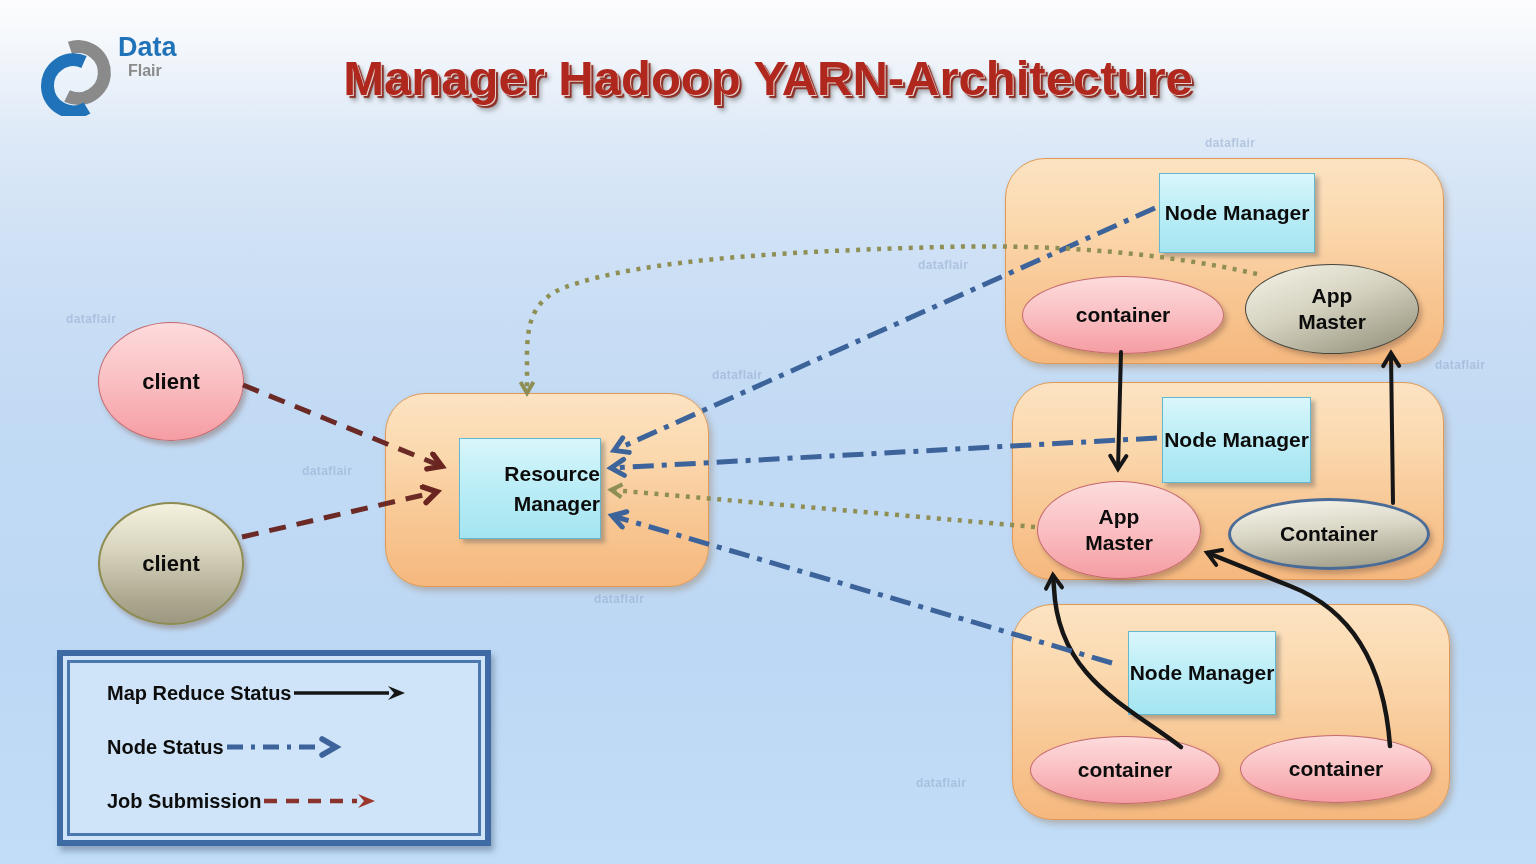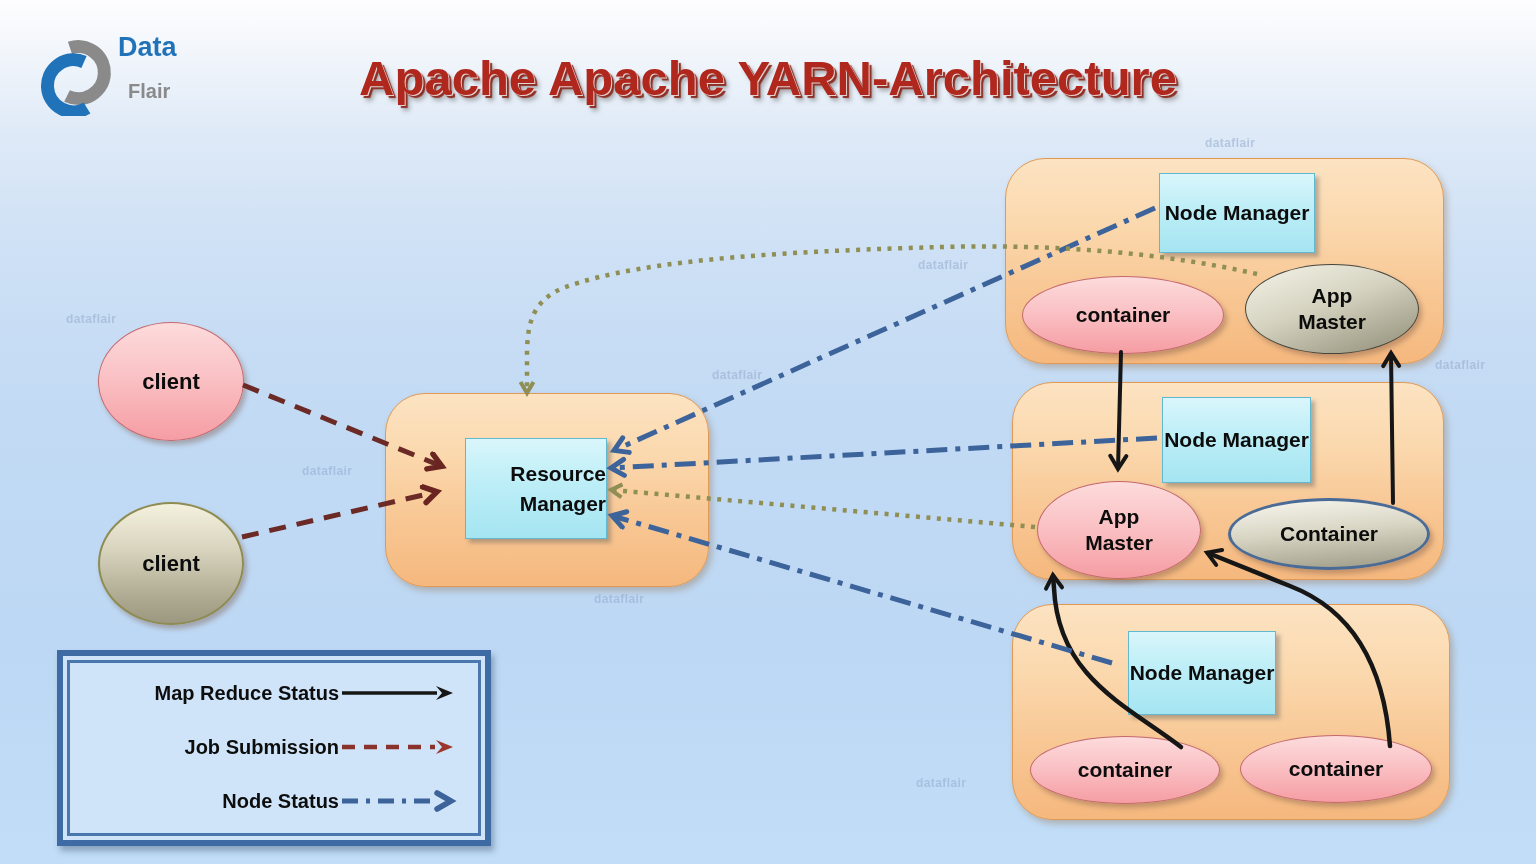--- a/index.html
+++ b/index.html
@@ -7,21 +7,21 @@
   .stage{
     position:relative;width:1536px;height:864px;overflow:hidden;
     background:linear-gradient(180deg,#fdfdfe 0%,#f2f6fb 6%,#dde9f7 16%,#cde0f5 30%,#c2daf4 48%,#bdd8f4 75%,#c1ddf7 100%);
   }
   
   .wm{position:absolute;font-size:12px;font-weight:bold;color:#93abce;opacity:.55;letter-spacing:.4px;z-index:1;}
   
   .logo{position:absolute;left:40px;top:34px;z-index:2;display:flex;}
   .logo-text{margin-left:4px;line-height:1;}
   .logo-data{color:#2173b9;font-weight:bold;font-size:27px;display:block;}
-  .logo-flair{color:#8a8a8a;font-weight:bold;font-size:20px;display:block;margin:20px 0 0 10px;}
+  .logo-flair{color:#8a8a8a;font-weight:bold;font-size:16px;display:block;margin:2px 0 0 10px;}
   .title{
     position:absolute;left:300px;top:50px;width:936px;text-align:center;z-index:2;
     font-size:49px;font-weight:bold;color:#b0271d;letter-spacing:0px;
     text-shadow:1px 1px 0 #e6d2ce, 3px 3px 1px #8c2e25, 5px 6px 4px rgba(110,110,110,.5);
   }
   
   .group{
     position:absolute;border-radius:40px;z-index:2;
     background:linear-gradient(180deg,#fce3c2 0%,#fbd9af 30%,#f8c794 65%,#f5b87e 100%);
     border:1.5px solid #e09a55;
@@ -59,21 +59,21 @@
   }
   .client-label{font-size:22px;}
   
   .legend{
     position:absolute;left:57px;top:650px;width:434px;height:196px;z-index:4;
     background:#cfe4f8;border:6px solid #3f6ba5;box-sizing:border-box;
     box-shadow:inset 0 0 0 4px #cfe4f8, inset 0 0 0 7px #4a78ae, 3px 5px 6px rgba(70,90,120,.45);
     display:flex;flex-direction:column;justify-content:space-around;
     padding:10px 28px 12px 44px;
   }
-  .lrow{display:flex;align-items:center;justify-content:flex-end;}
+  .lrow{display:flex;align-items:center;justify-content:flex-start;}
   .llabel{font-size:20px;font-weight:bold;color:#0d0d0d;}
   .larrow{flex:0 0 auto;}
   
   .overlay{position:absolute;left:0;top:0;z-index:10;pointer-events:none;}
 </style>
 </head>
 <body>
 
 <div class="stage">
 
@@ -90,31 +90,31 @@
     <svg width="74" height="82" viewBox="0 0 74 82">
       <path d="M 30 14 A 26 26 0 1 1 27 62" fill="none" stroke="#8a8a8a" stroke-width="13"></path>
       <path d="M 44 28 A 26 26 0 1 0 47 74" fill="none" stroke="#2173b9" stroke-width="13"></path>
     </svg>
     <div class="logo-text">
       <span class="logo-data">Data</span>
       <span class="logo-flair">Flair</span>
     </div>
   </div>
 
-  <div class="title">Apache Apache YARN-Architecture</div>
+  <div class="title">Manager Hadoop YARN-Architecture</div>
 
   <div class="ellipse el-pink client-label" style="left:98px;top:322px;width:144px;height:117px;">
     <span>client</span>
   </div>
   <div class="ellipse el-olive client-label" style="left:98px;top:502px;width:142px;height:119px;">
     <span>client</span>
   </div>
 
   <div class="group" style="left:385px;top:393px;width:322px;height:192px;">
-    <div class="cyanbox" style="left:79px;top:44px;width:140px;height:99px;">
+    <div class="cyanbox" style="left:73px;top:44px;width:140px;height:99px;">
       <span>Resource Manager</span>
     </div>
   </div>
 
   <div class="group" style="left:1005px;top:158px;width:437px;height:204px;">
     <div class="cyanbox" style="left:153px;top:14px;width:154px;height:78px;">
       <span>Node Manager</span>
     </div>
     <div class="ellipse el-pink" style="left:16px;top:117px;width:200px;height:76px;">
       <span>container</span>
@@ -150,33 +150,33 @@
 
   <div class="legend">
     <div class="lrow">
       <span class="llabel">Map Reduce Status</span>
       <svg class="larrow" width="118" height="22" viewBox="0 0 118 22">
         <line x1="3" y1="11" x2="98" y2="11" stroke="#161616" stroke-width="3.5"></line>
         <path d="M97,4 L114,11 L97,18 L103,11 z" fill="#161616"></path>
       </svg>
     </div>
     <div class="lrow">
+      <span class="llabel">Node Status</span>
+      <svg class="larrow" width="118" height="22" viewBox="0 0 118 22">
+        <line x1="3" y1="11" x2="92" y2="11" stroke="#3d639b" stroke-width="5" stroke-dasharray="16 8 4 8"></line>
+        <path d="M98,3 L112,11 L98,19" fill="none" stroke="#3d639b" stroke-width="5.5" stroke-linecap="round"></path>
+      </svg>
+    </div>
+    <div class="lrow">
       <span class="llabel">Job Submission</span>
       <svg class="larrow" width="118" height="22" viewBox="0 0 118 22">
         <line x1="3" y1="11" x2="96" y2="11" stroke="#8a332c" stroke-width="4.5" stroke-dasharray="13 9"></line>
         <path d="M97,4 L114,11 L97,18 L103,11 z" fill="#9c372c"></path>
       </svg>
     </div>
-    <div class="lrow">
-      <span class="llabel">Node Status</span>
-      <svg class="larrow" width="118" height="22" viewBox="0 0 118 22">
-        <line x1="3" y1="11" x2="92" y2="11" stroke="#3d639b" stroke-width="5" stroke-dasharray="16 8 4 8"></line>
-        <path d="M98,3 L112,11 L98,19" fill="none" stroke="#3d639b" stroke-width="5.5" stroke-linecap="round"></path>
-      </svg>
-    </div>
   </div>
 
   <svg class="overlay" width="1536" height="864" viewBox="0 0 1536 864">
     <defs>
       <marker id="chevBlack" markerUnits="userSpaceOnUse" markerWidth="24" markerHeight="24" refX="16" refY="11" orient="auto">
         <path d="M4,3 L17,11 L4,19" fill="none" stroke="#161616" stroke-width="4" stroke-linecap="round"></path>
       </marker>
       <marker id="chevBlue" markerUnits="userSpaceOnUse" markerWidth="22" markerHeight="22" refX="15" refY="10.5" orient="auto">
         <path d="M3,2.5 L16,10.5 L3,18.5" fill="none" stroke="#3d639b" stroke-width="5" stroke-linecap="round"></path>
       </marker>

